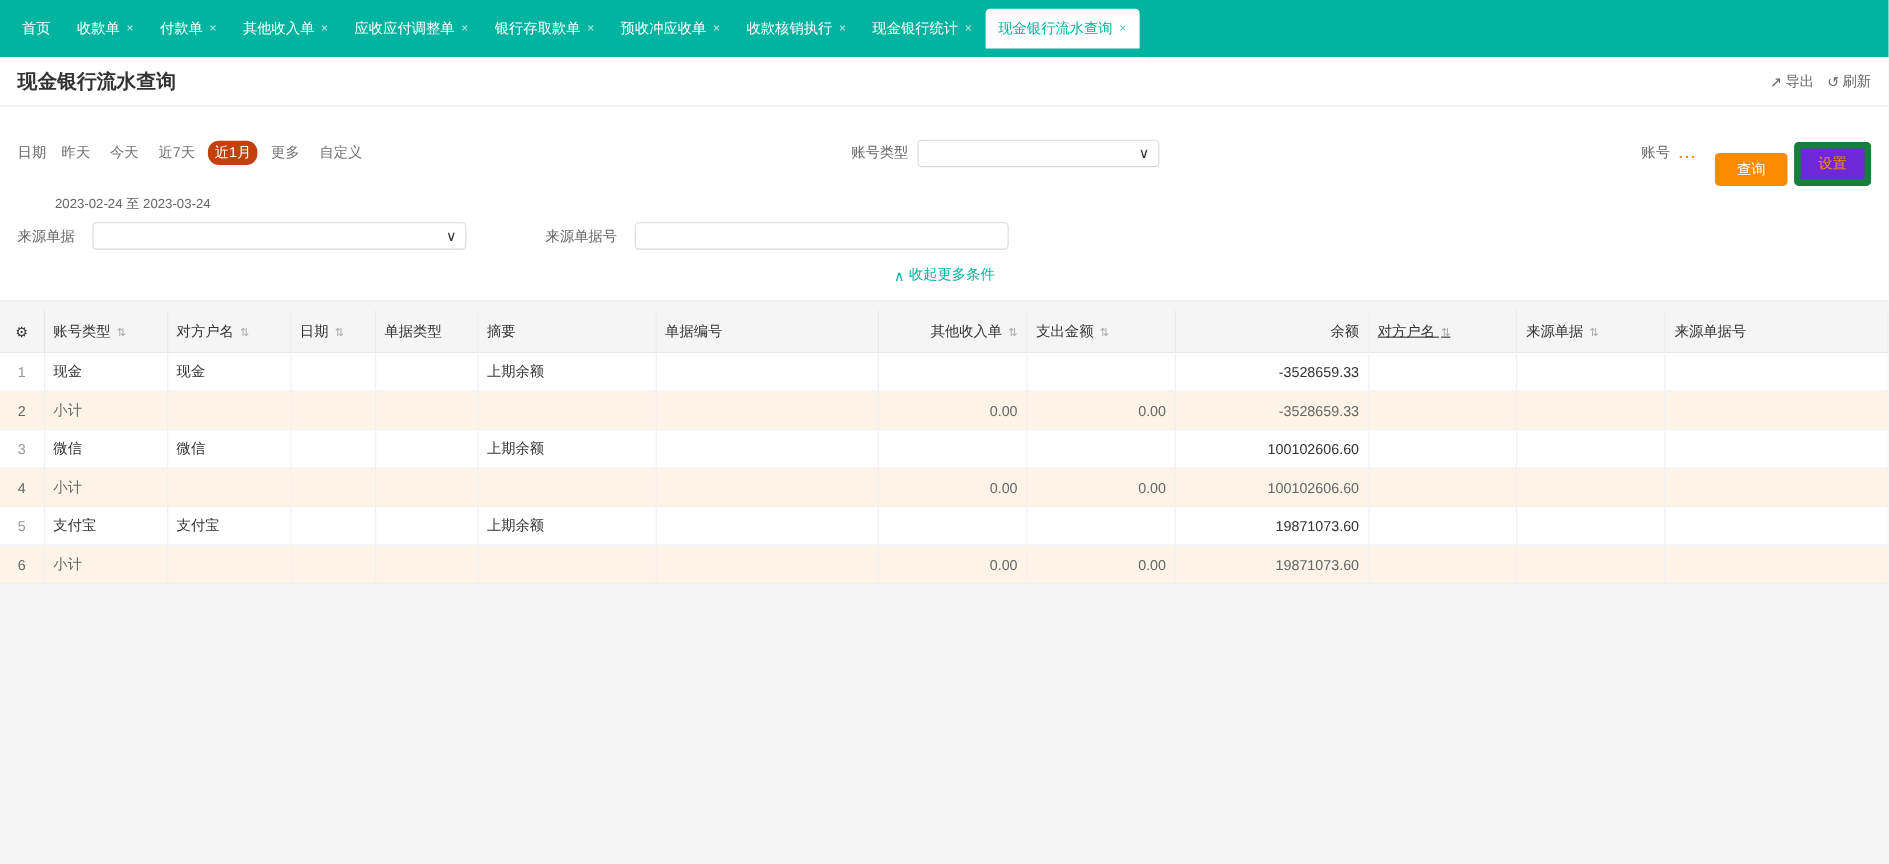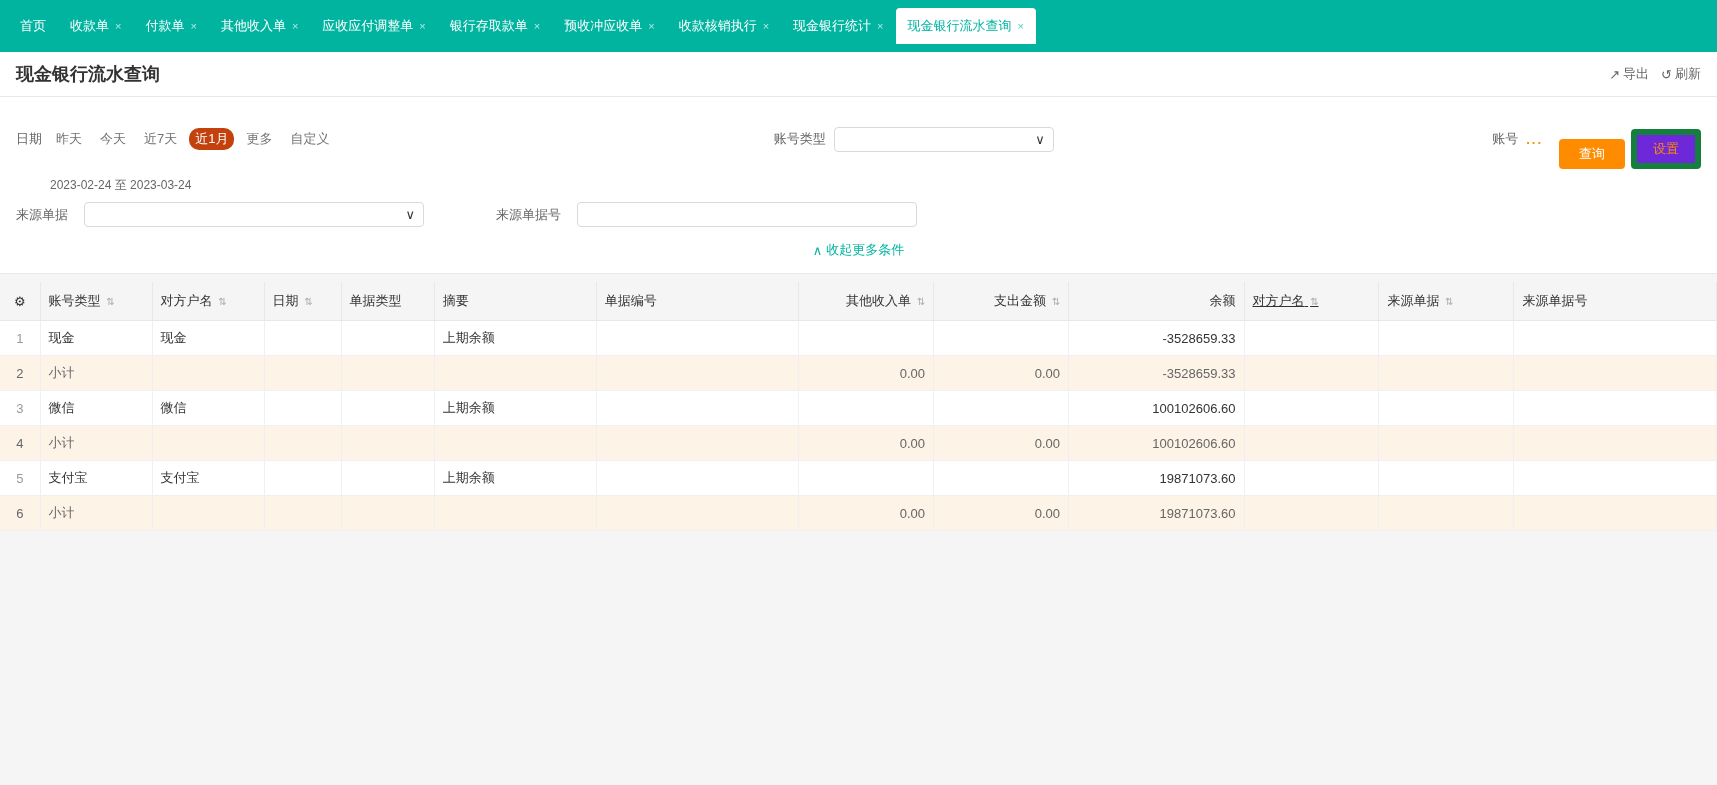--- a/index.html
+++ b/index.html
@@ -374,21 +374,21 @@
         <th style="min-width:120px;">
           <span>摘要</span>
         </th>
         <th style="min-width:150px;">
           <span>单据编号</span>
         </th>
         <th style="text-align:right; min-width:100px;">
           <span>其他收入单</span>
           <span class="sort-icon">⇅</span>
         </th>
-        <th style="text-align:right; min-width:100px;">
+        <th style="min-width:100px;">
           <span>支出金额</span>
           <span class="sort-icon">⇅</span>
         </th>
         <th style="text-align:right; min-width:130px;">
           <span>余额</span>
         </th>
         <th style="min-width:100px;text-decoration:underline;">
           <span>对方户名</span>
           <span class="sort-icon">⇅</span>
         </th>

